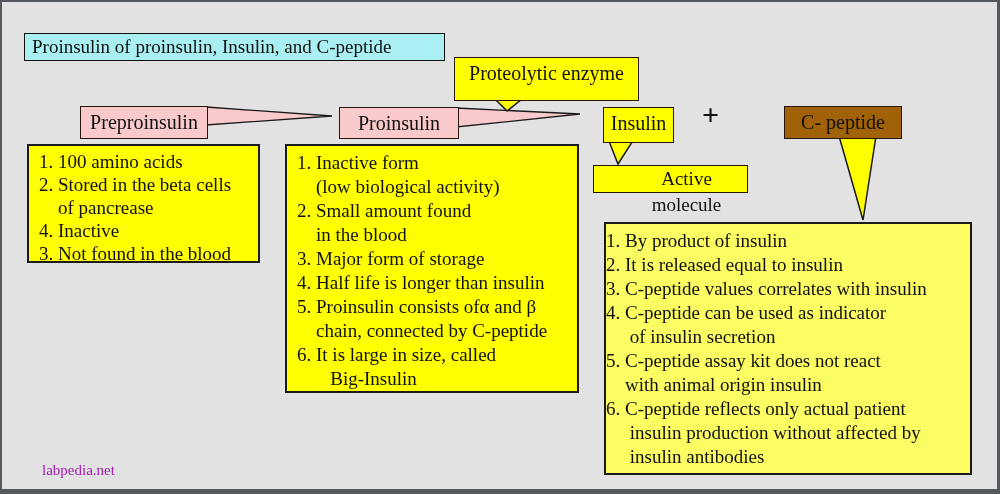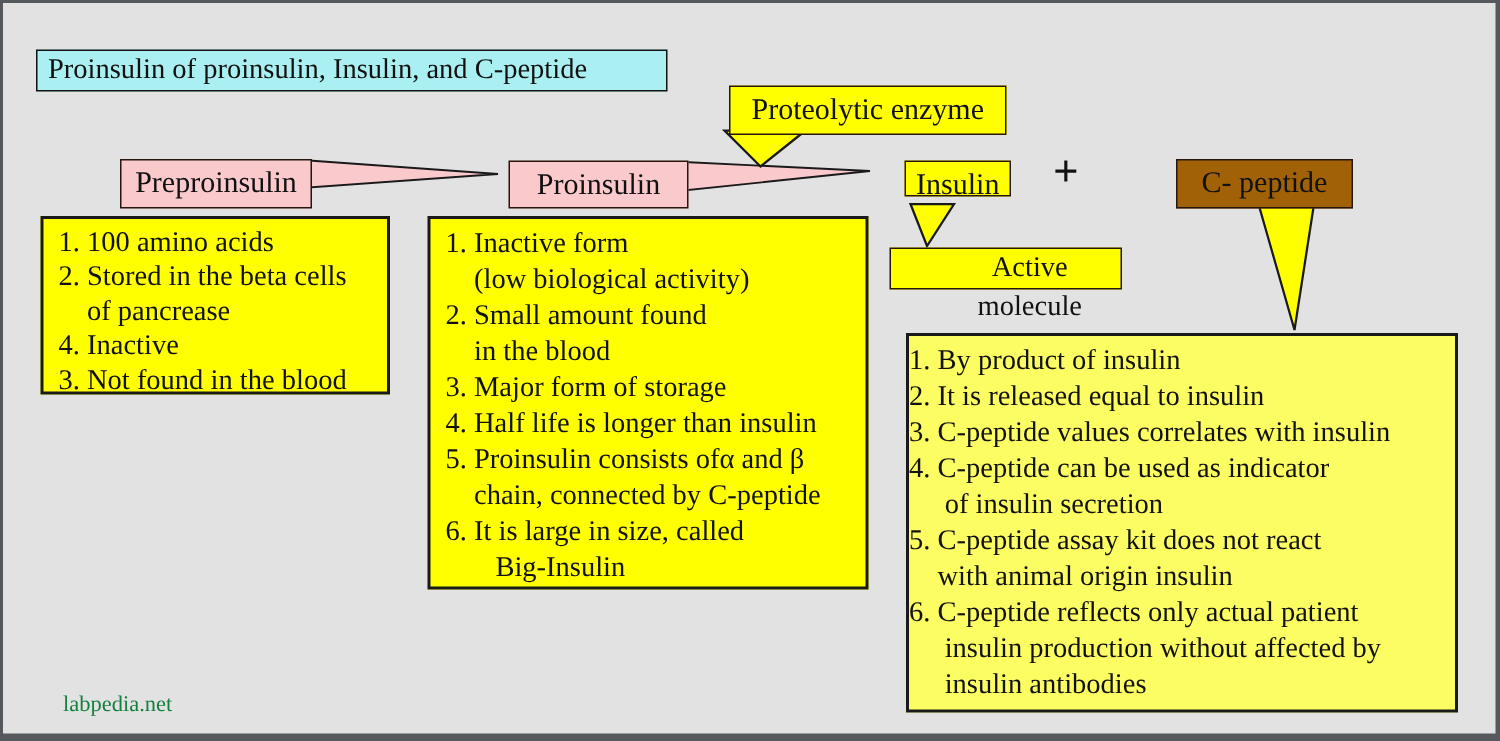--- a/index.html
+++ b/index.html
@@ -23,34 +23,34 @@
     font-size:19px;line-height:26px;
     padding-left:7px;
   }
   .callout{
     border:1px solid #26160e;
     text-align:center;
     font-size:20px;
   }
   .lbl-prepro{left:78px;top:104px;width:128px;height:33px;line-height:31px;}
   .lbl-pro{left:337px;top:105px;width:120px;height:32px;line-height:30px;}
-  .lbl-proteo{left:452px;top:55px;width:185px;height:33px;line-height:31px;margin-left:32px;}
-  .lbl-insulin{left:601px;top:105px;width:71px;height:24px;line-height:30px;}
+  .lbl-proteo{left:452px;top:55px;width:185px;height:44px;line-height:31px;}
+  .lbl-insulin{left:601px;top:105px;width:71px;height:36px;line-height:30px;}
   .lbl-cpep{left:782px;top:104px;width:118px;height:33px;line-height:31px;}
   .lbl-active{left:591px;top:163px;width:155px;height:28px;line-height:26px;font-size:19px;padding-left:32px;}
   .plus{left:700px;top:96px;font-size:30px;font-weight:bold;}
   .listbox{
     border:2px solid #1a1a1a;
     font-size:19px;
     white-space:pre;
   }
   .box-prepro{left:25px;top:142px;width:233px;height:119px;line-height:23px;padding:4px 0 0 10px;}
   .box-pro{left:283px;top:142px;width:294px;height:249px;line-height:24px;padding:5px 0 0 10px;}
   .box-cpep{left:602px;top:220px;width:368px;height:253px;line-height:24px;padding:5px 0 0 0;}
-  .watermark{left:40px;top:460px;font-size:15px;color:#15803d;}
+  .watermark{left:40px;top:460px;font-size:15px;color:#a21caf;}
 </style>
 </head>
 <body>
 
 <div id="stage" style="background: rgb(226, 226, 226); border-color: rgb(85, 88, 92);">
 
   <div class="abs listbox box-prepro" style="background: rgb(255, 255, 0);">1. 100 amino acids
 2. Stored in the beta cells
     of pancrease
 4. Inactive

